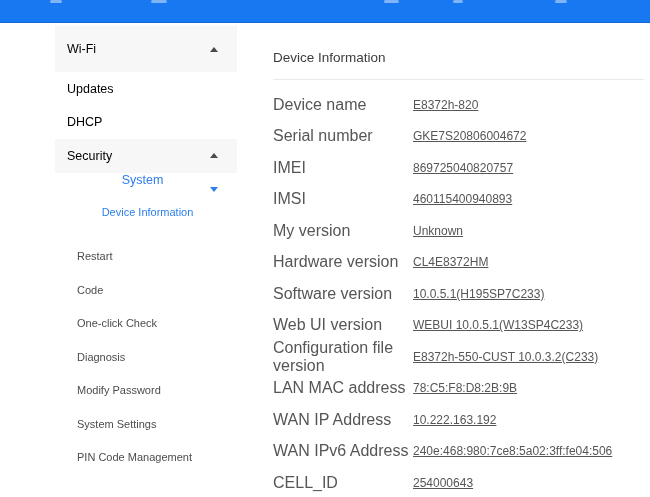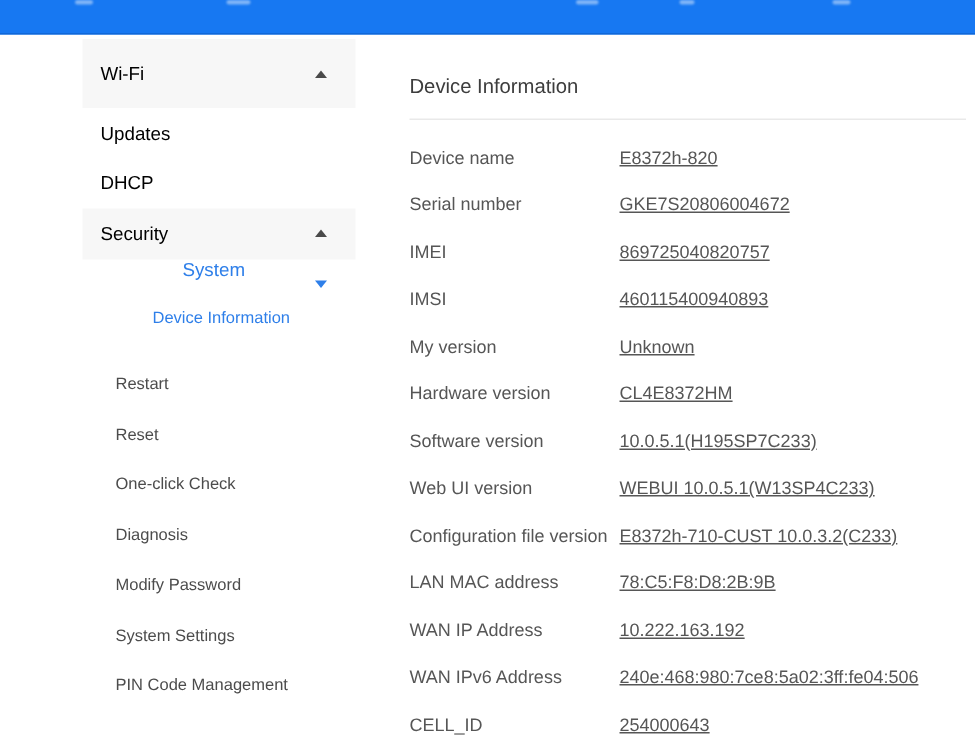--- a/index.html
+++ b/index.html
@@ -50,21 +50,21 @@
     font-size:13.5px;color:#3d3d3d;
     padding-top:6px;padding-bottom:14px;
   }
   .title-divider{height:1px;background:#e9e9e9;}
   .info-table{margin-top:9px;}
   .info-row{
     display:flex;align-items:center;height:31.5px;
   }
   .info-label{
     width:140px;flex:0 0 140px;
-    font-size:12px;color:#565656;
+    font-size:16px;color:#565656;
   }
   .info-value{
     font-size:12px;color:#565656;text-decoration:underline;
   }
 </style>
 </head>
 <body>
 
 <div class="topbar">
   <div class="glyph-remnant gr1"></div>
@@ -101,21 +101,21 @@
 
   <div class="side-item sub active">
     <span>Device Information</span>
   </div>
 
   <div class="side-item sub">
     <span>Restart</span>
   </div>
 
   <div class="side-item sub">
-    <span>Reset</span>
+    <span>Code</span>
   </div>
 
   <div class="side-item sub">
     <span>One-click Check</span>
   </div>
 
   <div class="side-item sub">
     <span>Diagnosis</span>
   </div>
 
@@ -174,21 +174,21 @@
       <div class="info-value">10.0.5.1(H195SP7C233)</div>
     </div>
 
     <div class="info-row">
       <div class="info-label">Web UI version</div>
       <div class="info-value">WEBUI 10.0.5.1(W13SP4C233)</div>
     </div>
 
     <div class="info-row">
       <div class="info-label">Configuration file version</div>
-      <div class="info-value">E8372h-710-CUST 10.0.3.2(C233)</div>
+      <div class="info-value">E8372h-550-CUST 10.0.3.2(C233)</div>
     </div>
 
     <div class="info-row">
       <div class="info-label">LAN MAC address</div>
       <div class="info-value">78:C5:F8:D8:2B:9B</div>
     </div>
 
     <div class="info-row">
       <div class="info-label">WAN IP Address</div>
       <div class="info-value">10.222.163.192</div>

